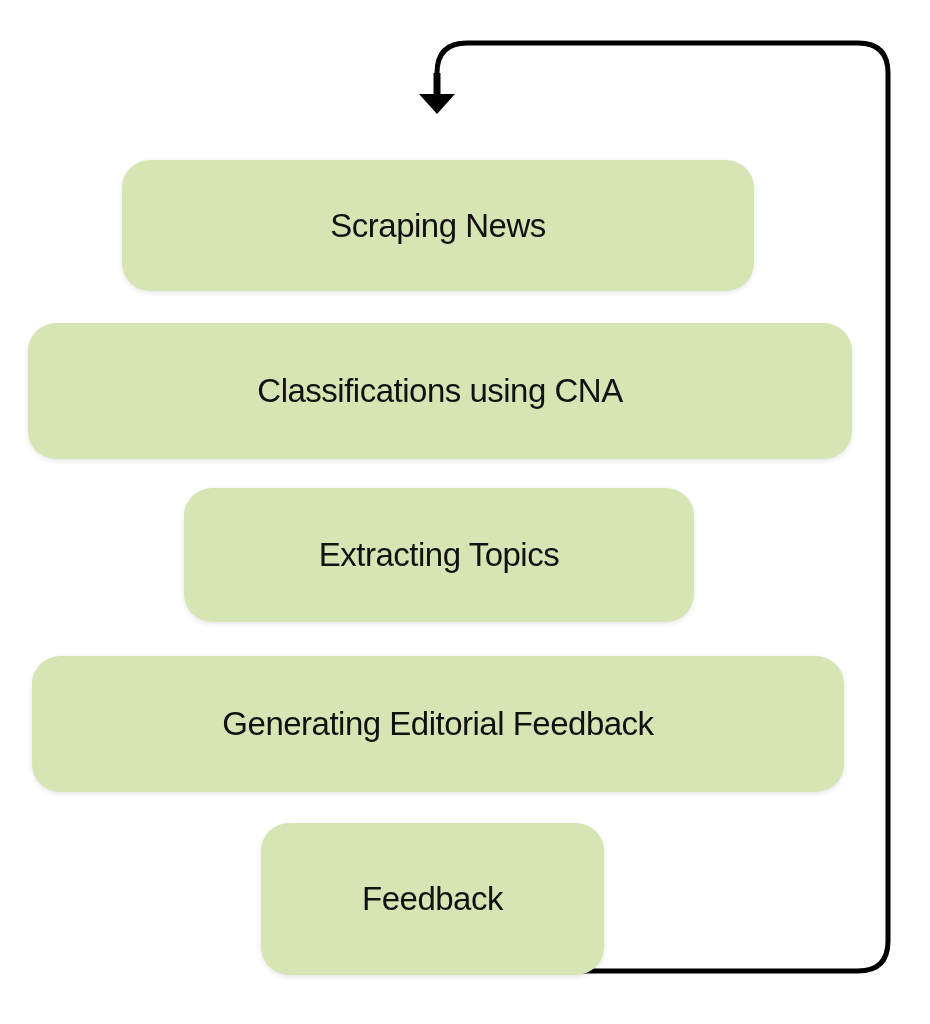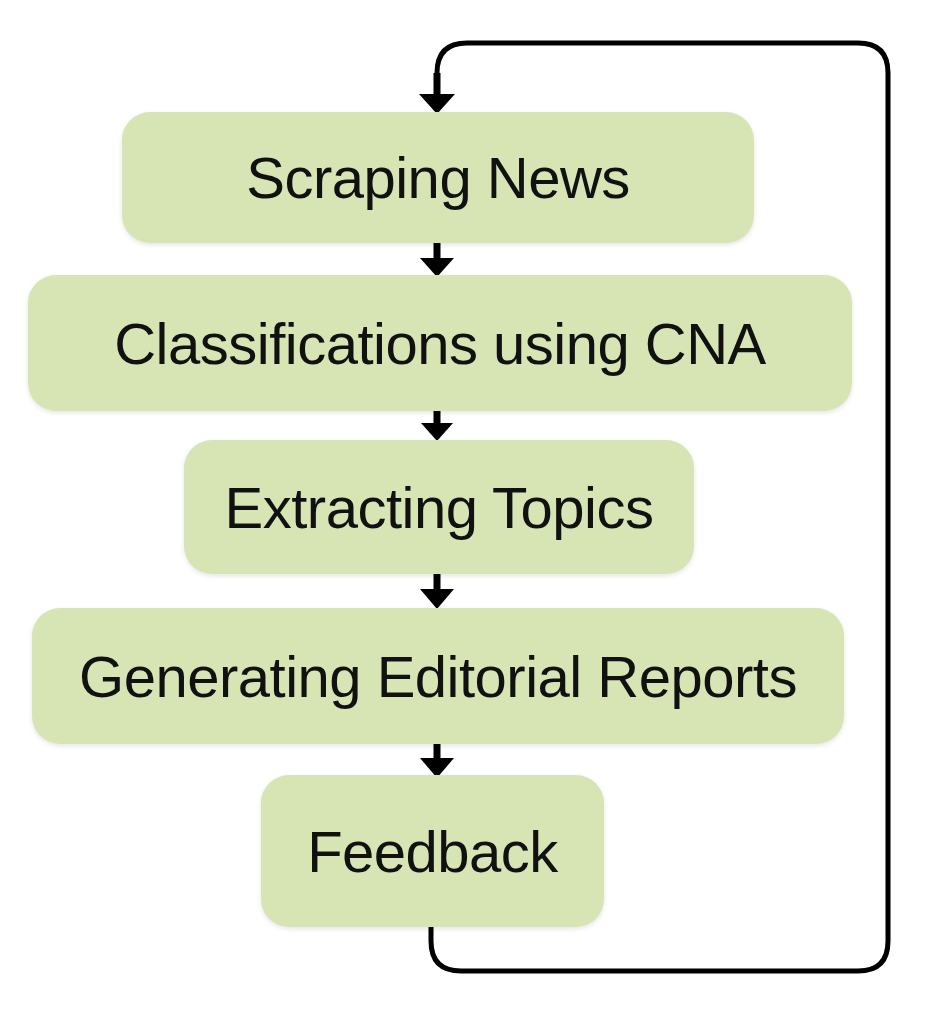--- a/index.html
+++ b/index.html
@@ -42,24 +42,25 @@
   }
   .node {
     position: absolute;
     background: var(--node-fill);
     border-radius: 28px;
     display: flex;
     align-items: center;
     justify-content: center;
     text-align: center;
     color: var(--text-color);
-    font-size: 58px;
+    font-size: 33px;
     font-weight: 400;
     letter-spacing: -0.5px;
     box-shadow: 0 2px 5px rgba(0,0,0,0.10);
+    margin-top: 48px;
   }
   .node-1 { left: 122px; top: 112px;  width: 632px; height: 131px; }
   .node-2 { left: 28px;  top: 275px;  width: 824px; height: 136px; }
   .node-3 { left: 184px; top: 440px;  width: 510px; height: 134px; }
   .node-4 { left: 32px;  top: 608px;  width: 812px; height: 136px; }
   .node-5 { left: 261px; top: 775px;  width: 343px; height: 152px; }
 </style>
 </head>
 <body>
 
@@ -109,20 +110,20 @@
 
   <div class="node node-3">
     <span>Extracting Topics</span>
   </div>
 
   <div class="node node-2">
     <span>Classifications using CNA</span>
   </div>
 
   <div class="node node-4">
-    <span>Generating Editorial Reports</span>
+    <span>Generating Editorial Feedback</span>
   </div>
 
   <div class="node node-5">
     <span>Feedback</span>
   </div>
 
 </div>
 
 </body></html>

